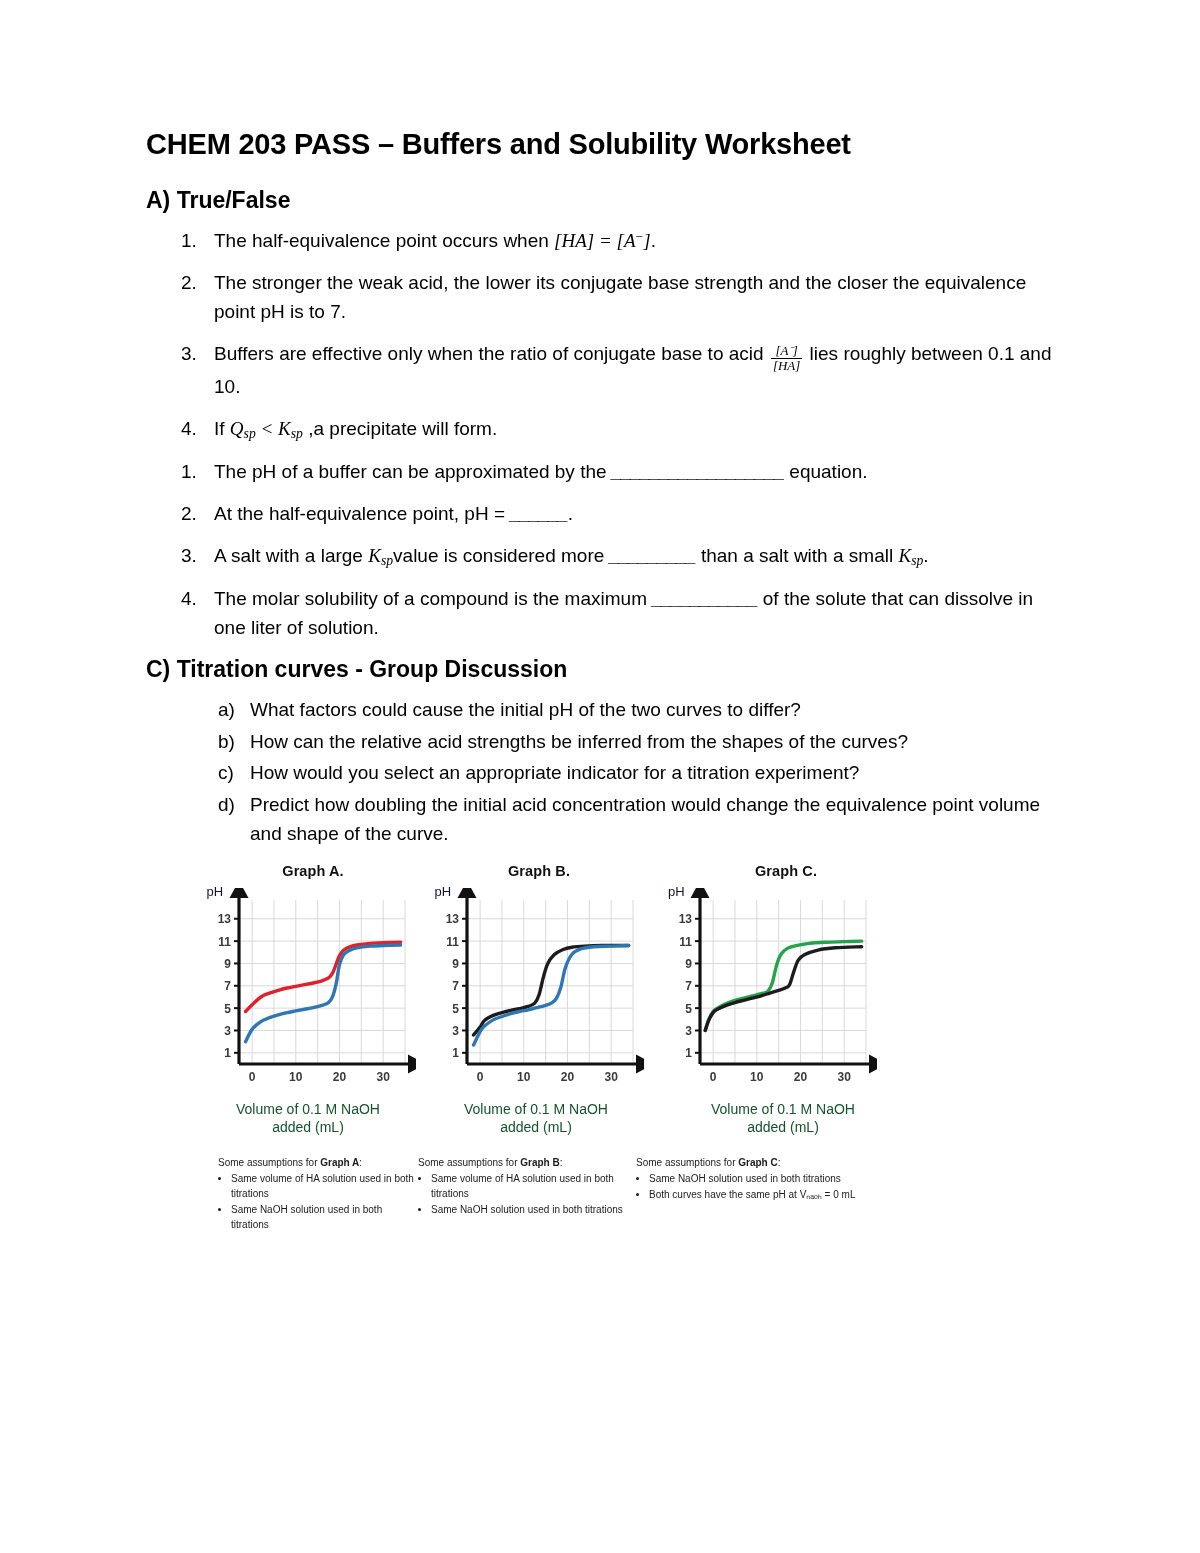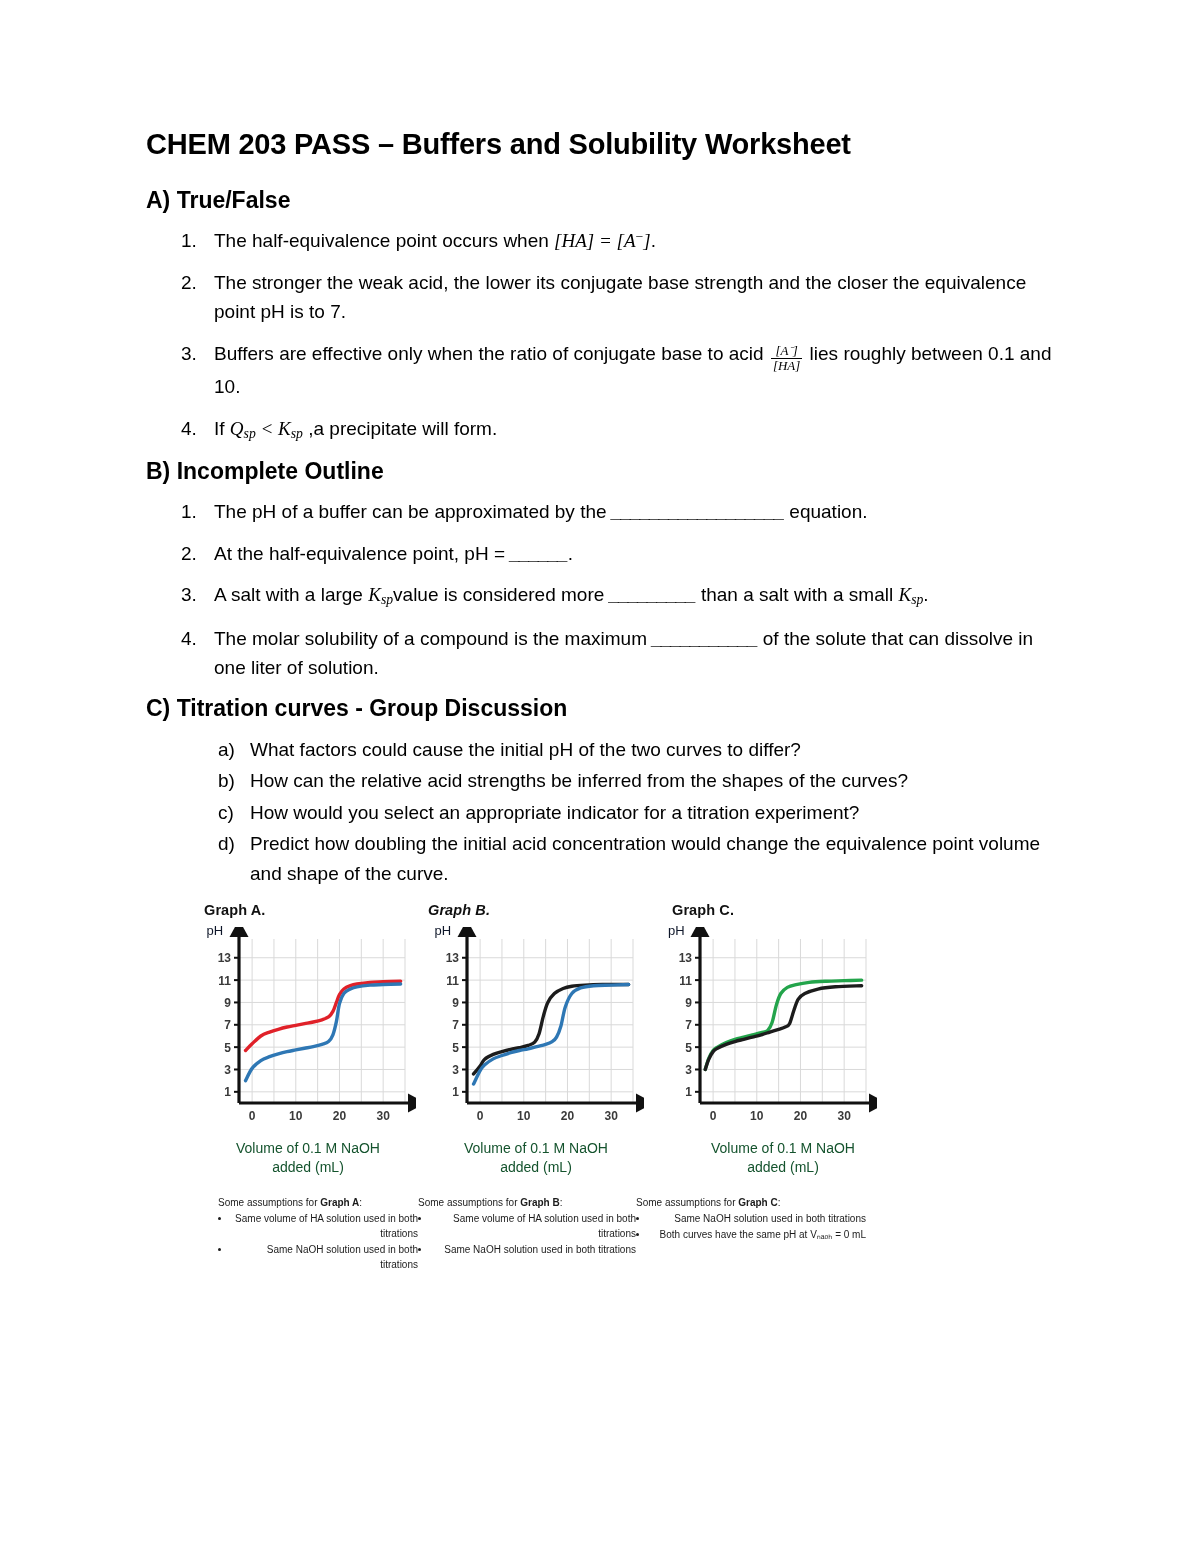--- a/index.html
+++ b/index.html
@@ -121,27 +121,27 @@
     gap: 0;
   }
   .graph-cell {
     width: 228px;
     position: relative;
   }
   .graph-cell.gc { width: 250px; }
   .graph-title {
     font-size: 14.5px;
     font-weight: bold;
-    text-align: left;
+    text-align: center;
     margin-bottom: 9px;
     color: #111;
     letter-spacing: 0.1px;
   }
   .graph-title.shift-a { margin-left: 10px; }
-  .graph-title.shift-b { margin-left: 6px; font-style: italic; }
+  .graph-title.shift-b { margin-left: 6px; }
   .graph-title.shift-c { margin-left: 22px; }
   .plot-wrap {
     position: relative;
     width: 215px;
     height: 212px;
     margin: 0 auto;
   }
   .plot-wrap.cwrap { margin-left: 12px; }
   .ylabel-ph {
     position: absolute;
@@ -164,21 +164,20 @@
     margin-top: 18px;
     padding-left: 72px;
     gap: 0;
   }
   .assume-block { font-size: 10px; line-height: 1.5; color: #1b1b1b; }
   .assume-block .ahead { margin-bottom: 1px; }
   .assume-block ul {
     margin: 0;
     padding-left: 13px;
     list-style: disc;
-    text-align: right;
   }
   .assume-block li { margin-bottom: 1px; }
   .ab-a { width: 200px; }
   .ab-b { width: 218px; }
   .ab-c { width: 230px; }
 </style>
 </head>
 <body>
 
 <div class="page">
@@ -195,21 +194,20 @@
       <span>The stronger the weak acid, the lower its conjugate base strength and the closer the equivalence point pH is to 7.</span>
     </li>
     <li>
       <span>Buffers are effective only when the ratio of conjugate base to acid </span><span class="frac"><span class="num">[A⁻]</span><span class="den">[HA]</span></span><span> lies roughly between 0.1 and 10.</span>
     </li>
     <li>
       <span>If </span><span class="mathit">Q<span class="sub">sp</span> &lt; K<span class="sub">sp</span></span><span> ,a precipitate will form.</span>
     </li>
   </ol>
 
-  <h2 class="section-head sec-b-head">B) Incomplete Outline</h2>
 
   <ol class="num-list">
     <li>
       <span>The pH of a buffer can be approximated by the </span><span class="blank-long">__________________</span><span> equation.</span>
     </li>
     <li>
       <span>At the half-equivalence point, pH = </span><span class="blank-long">______</span><span>.</span>
     </li>
     <li>
       <span>A salt with a large </span><span class="mathit">K<span class="sub">sp</span></span><span>value is considered more </span><span class="blank-long">_________</span><span> than a salt with a small </span><span class="mathit">K<span class="sub">sp</span></span><span>.</span>

